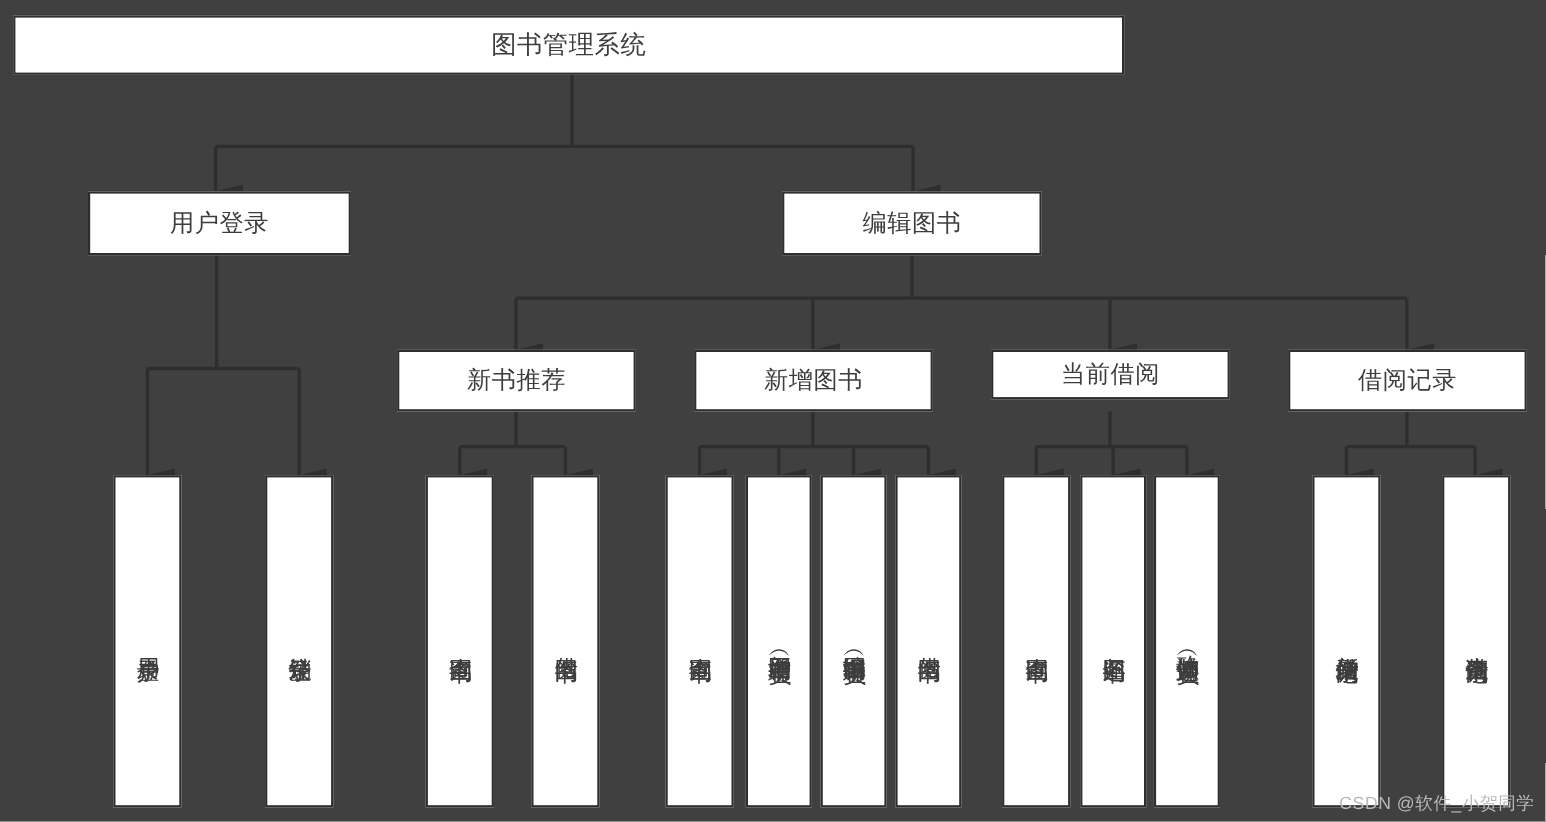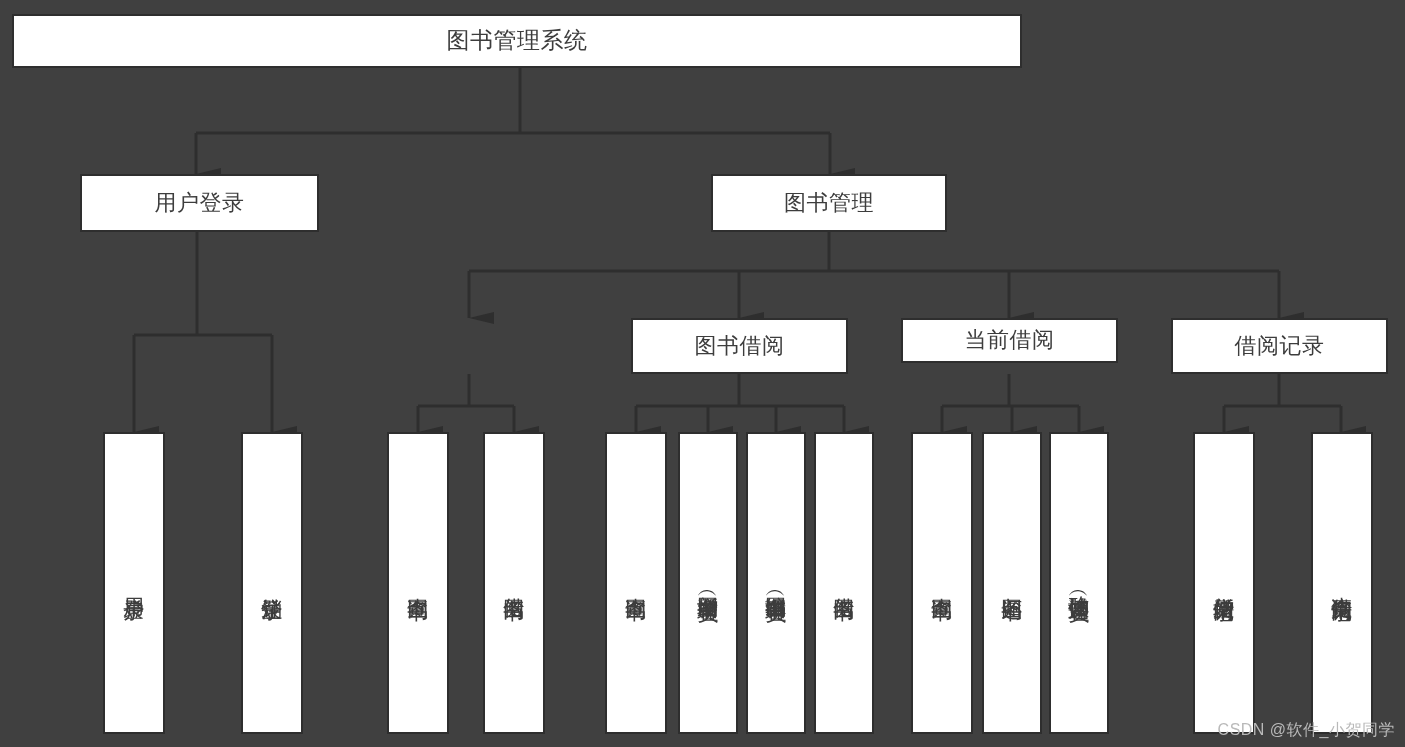--- a/index.html
+++ b/index.html
@@ -121,25 +121,28 @@
   </svg>
 
   <div class="node root" style="left:12px; top:14px; width:1010px; height:54px;">
     <span class="node-h">图书管理系统</span>
   </div>
 
   <div class="node" style="left:80px; top:174px; width:239px; height:58px;">
     <span class="node-h">用户登录</span>
   </div>
   <div class="node" style="left:711px; top:174px; width:236px; height:58px;">
-    <span class="node-h">图书管理</span>
+    <span class="node-h">编辑图书</span>
   </div>
 
+  <div class="node" style="left:361px; top:318px; width:217px; height:56px;">
+    <span class="node-h">新书推荐</span>
+  </div>
   <div class="node" style="left:631px; top:318px; width:217px; height:56px;">
-    <span class="node-h">图书借阅</span>
+    <span class="node-h">新增图书</span>
   </div>
   <div class="node" style="left:901px; top:318px; width:217px; height:45px;">
     <span class="node-h">当前借阅</span>
   </div>
   <div class="node" style="left:1171px; top:318px; width:217px; height:56px;">
     <span class="node-h">借阅记录</span>
   </div>
 
   <div class="node leaf" style="left:103px; top:432px; width:62px; height:302px;">
     <span class="node-v">用户登录</span>

